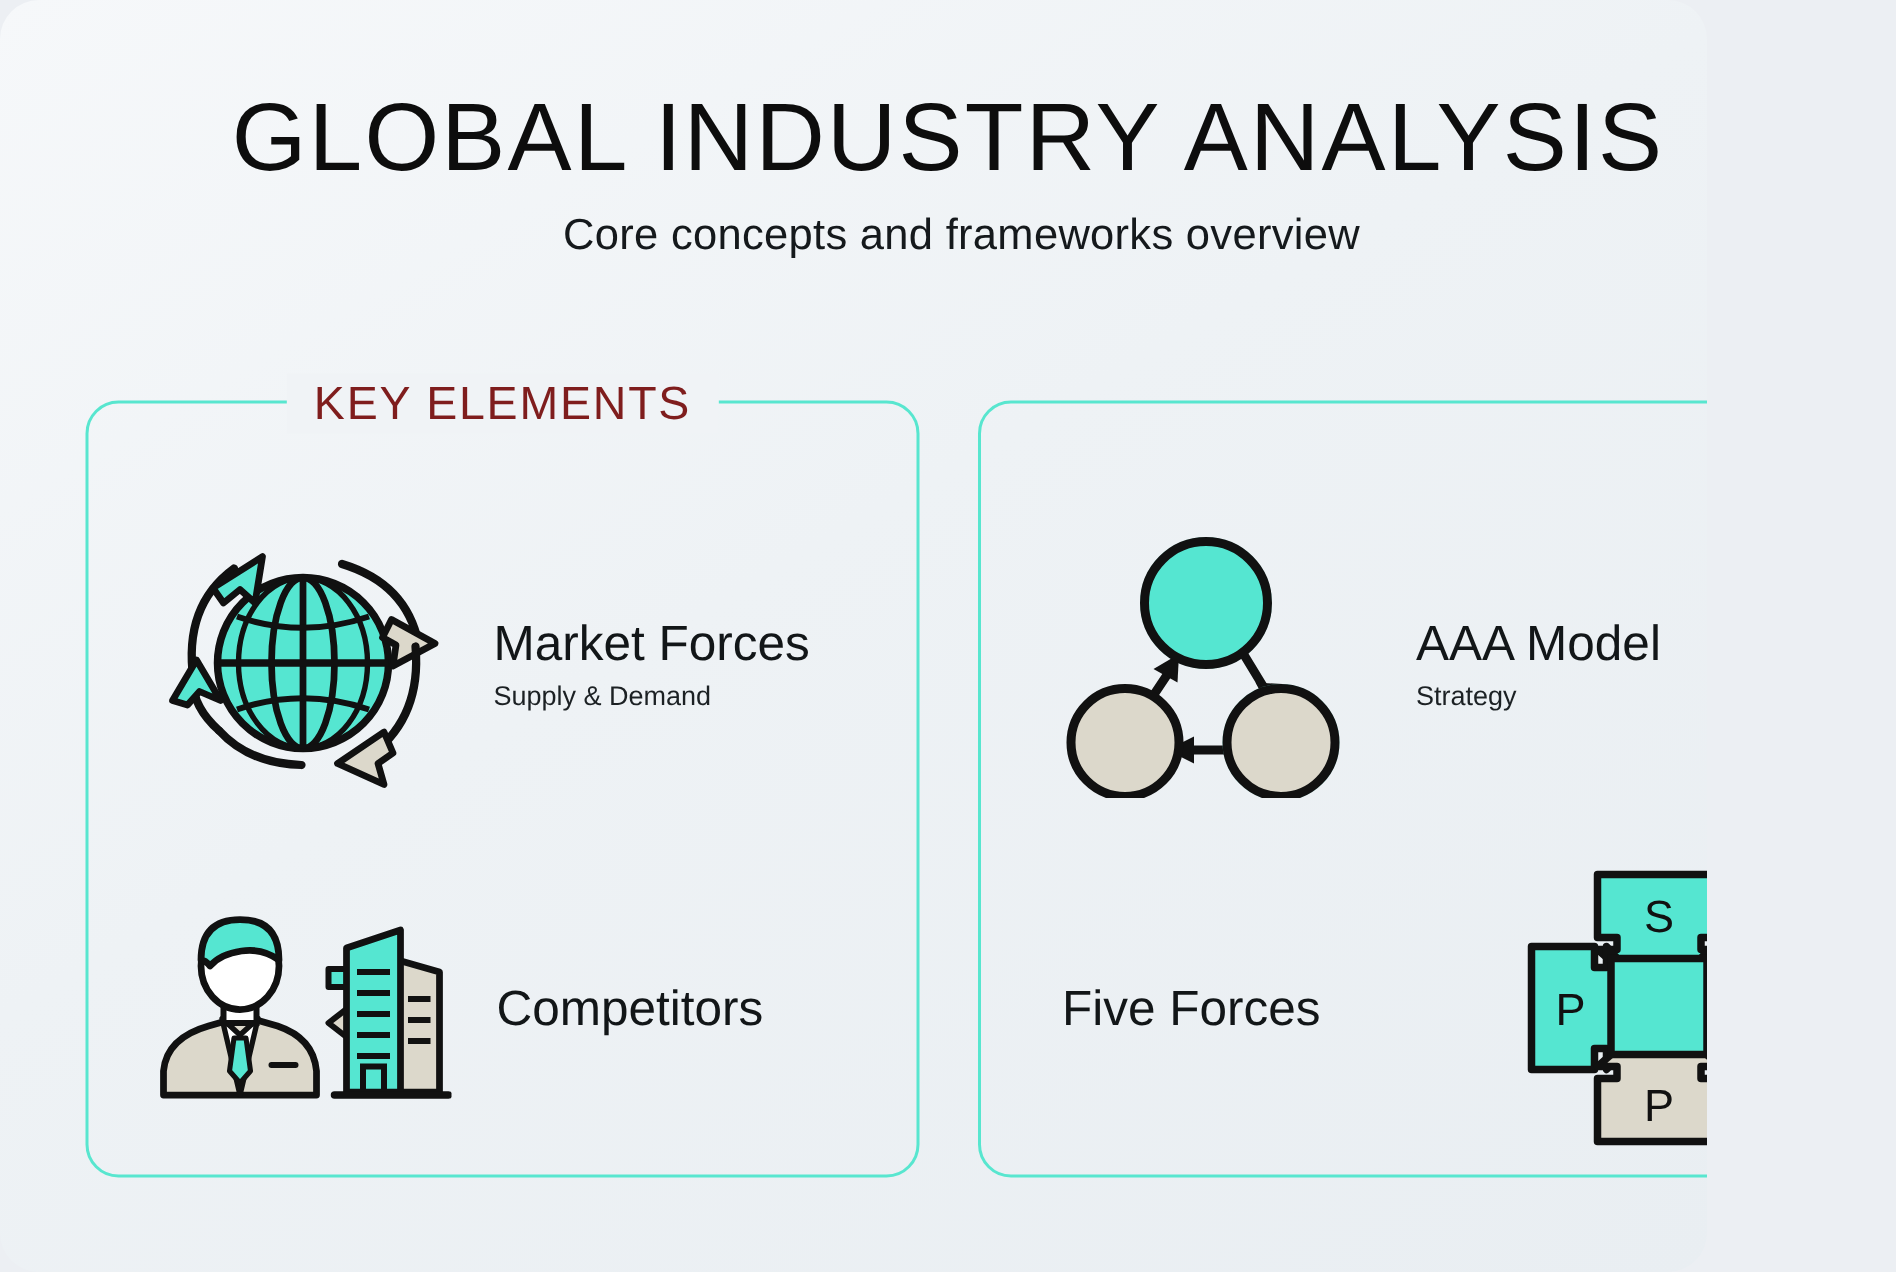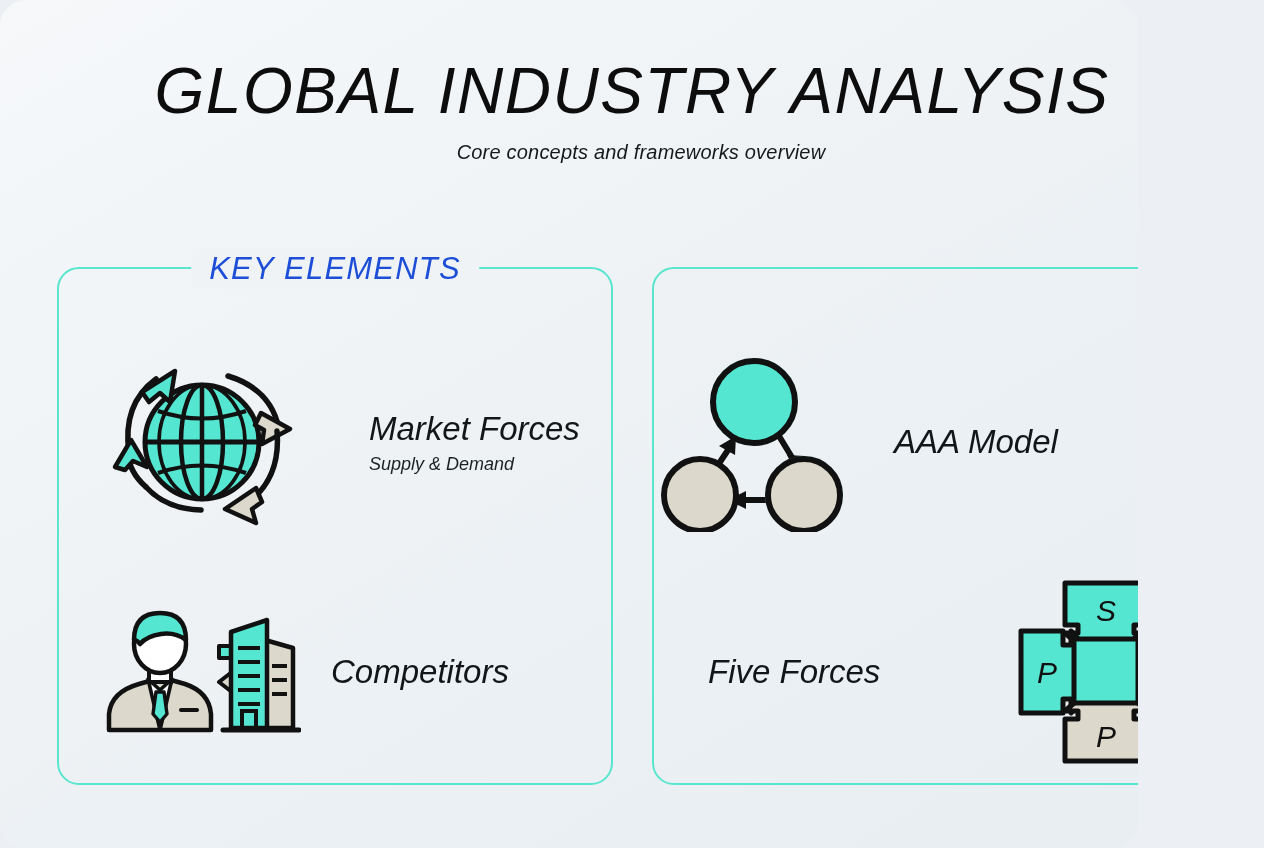--- a/index.html
+++ b/index.html
@@ -14,21 +14,20 @@
     font-family: "Liberation Sans", sans-serif;
   }
 
   #canvas {
     position: relative;
     width: 1138px;
     height: 848px;
     background: linear-gradient(150deg, #f6f8fa 0%, #eef2f5 45%, #e9eef2 100%);
     border-radius: 26px;
     overflow: hidden;
-    font-style: italic;
   }
 
   
   .header {
     position: absolute;
     left: 0;
     top: 58px;
     width: 1264px;
     text-align: center;
   }
@@ -37,21 +36,21 @@
     font-size: 64px;
     font-weight: 400;
     letter-spacing: 1.5px;
     color: #0d0d0d;
     line-height: 1.05;
     margin: 0;
     white-space: nowrap;
   }
   .subtitle {
     font-family: "Liberation Sans", sans-serif;
-    font-size: 20px;
+    font-size: 29px;
     font-weight: 400;
     color: #15191c;
     margin: 16px 0 0 18px;
     letter-spacing: 0.2px;
     white-space: nowrap;
   }
 
   
   .panel {
     position: absolute;
@@ -67,21 +66,21 @@
   
   .panel-legend {
     position: absolute;
     top: -20px;
     left: 50%;
     transform: translateX(-50%);
     background: #f0f3f6;
     padding: 0 18px;
     font-size: 31px;
     letter-spacing: 1.2px;
-    color: #1d4ed8;
+    color: #7f1d1d;
     white-space: nowrap;
     line-height: 40px;
   }
 
   
   .row {
     position: absolute;
     display: flex;
     align-items: center;
     left: 0;
@@ -111,30 +110,30 @@
   }
   .lbl-sub {
     font-size: 18px;
     color: #1c2124;
     margin-top: 6px;
     line-height: 1.15;
     white-space: nowrap;
   }
 
   
-  #row-market   { padding-left: 48px; gap: 40px; }
+  #row-market   { padding-left: 48px; }
   #row-market   .icon-box { width: 190px; }
   #row-market   .label-box { padding-left: 32px; }
 
   #row-competitors { padding-left: 42px; align-items: center; }
   #row-competitors .icon-box { width: 200px; }
   #row-competitors .label-box { padding-left: 30px; }
 
   
-  #row-aaa { }
+  #row-aaa { padding-left: 50px; }
   #row-aaa .icon-box { width: 200px; }
   #row-aaa .label-box { padding-left: 40px; }
 
   #row-five { padding-left: 54px; }
   #row-five .label-box { padding-right: 0; justify-content: flex-end; }
   #row-five .icon-box { width: 200px; }
 
   svg { display: block; }
 </style>
 </head>
@@ -248,20 +247,21 @@
 
           <circle cx="148" cy="143" r="39" fill="#7df0de" opacity="0.6"></circle>
 
           <circle cx="148" cy="143" r="36" fill="#dcd8cb" stroke="#111" stroke-width="6"></circle>
 
           <circle cx="44" cy="143" r="36" fill="#dcd8cb" stroke="#111" stroke-width="6"></circle>
         </svg>
       </div>
       <div class="label-box">
         <div class="lbl-title">AAA Model</div>
+        <div class="lbl-sub">Strategy</div>
       </div>
     </div>
 
     <div class="row r2" id="row-five">
       <div class="label-box">
         <div class="lbl-title">Five Forces</div>
       </div>
       <div class="icon-box">
         <svg width="180" height="190" viewBox="0 0 180 190">
 

